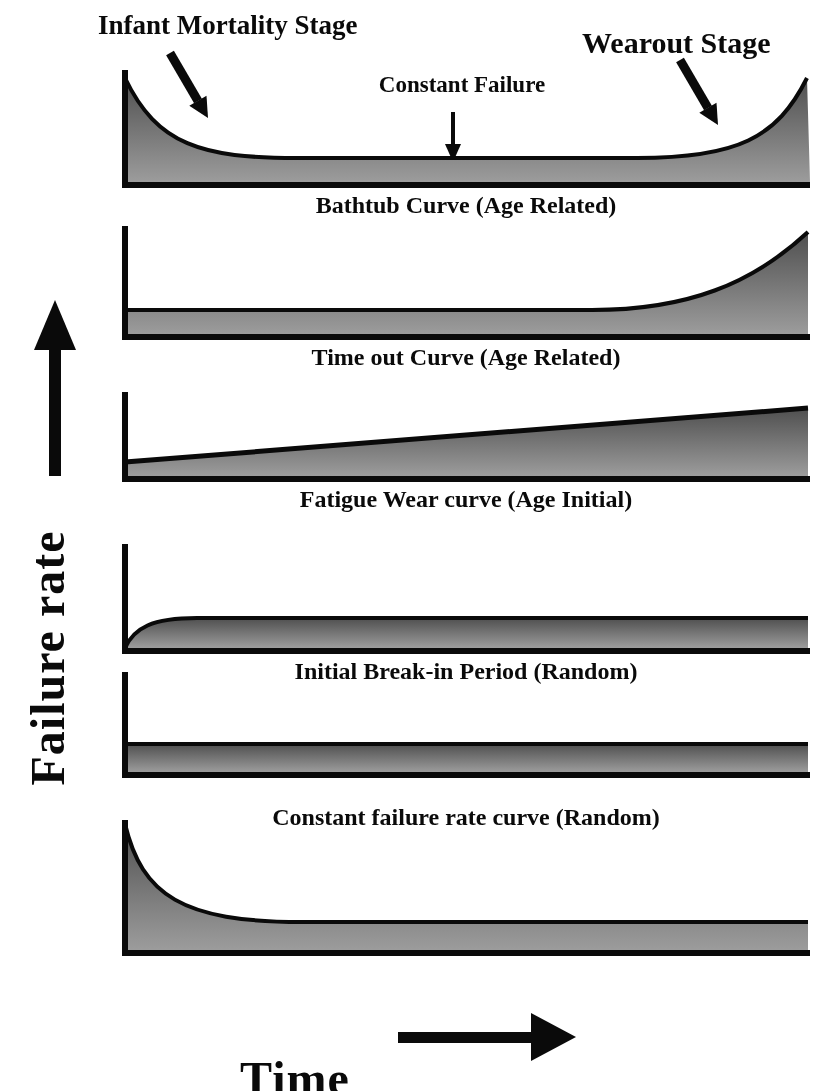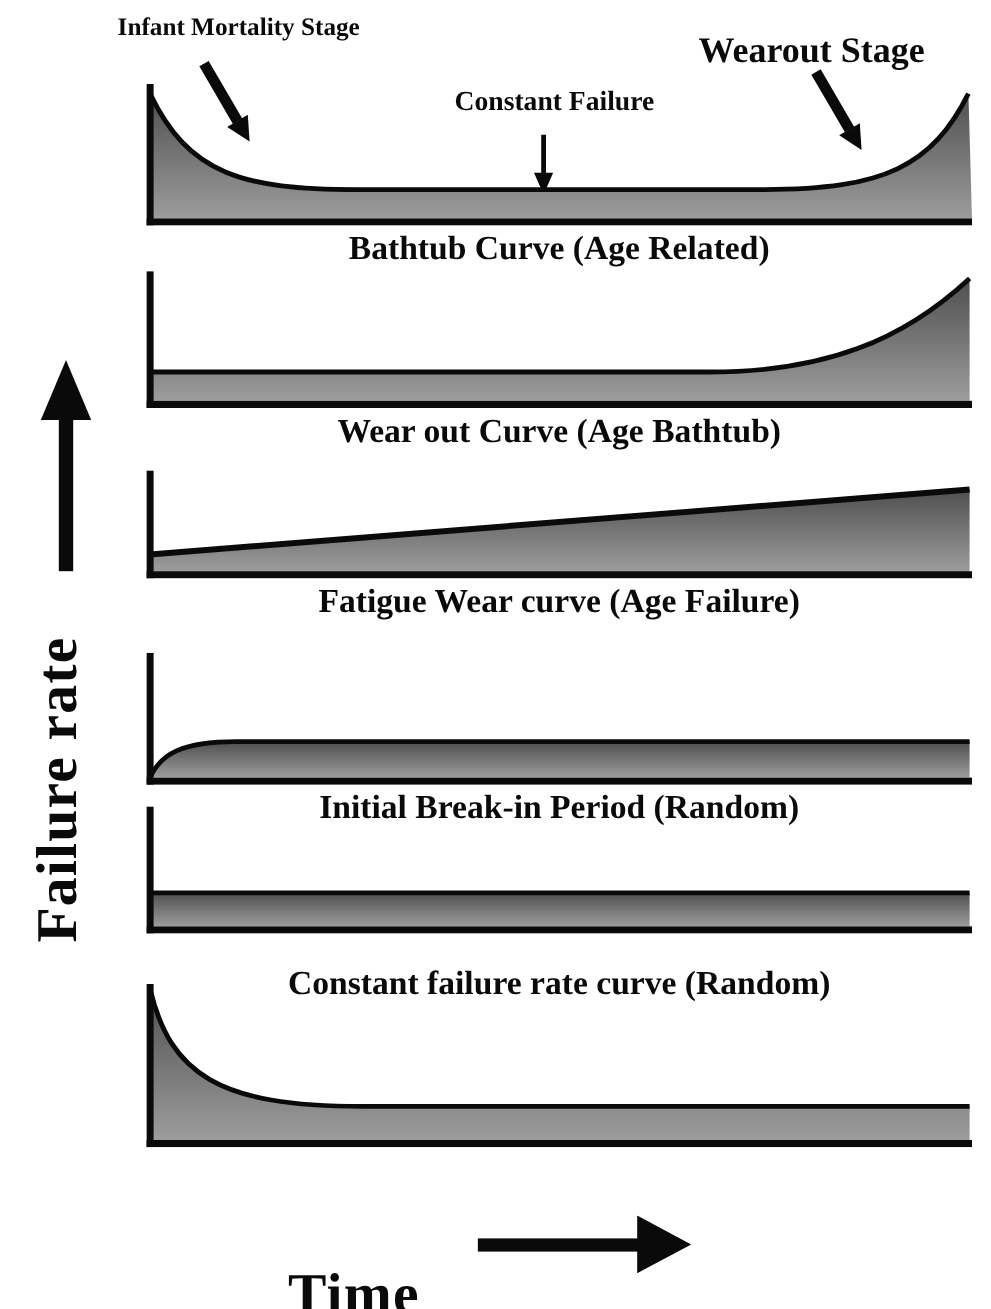--- a/index.html
+++ b/index.html
@@ -6,21 +6,21 @@
   .canvas{
     position:relative;
     width:826px;height:1091px;
     background:#ffffff;
     font-family:"Liberation Serif", serif;
     color:#0a0a0a;
     overflow:hidden;
   }
   .caption{
     position:absolute;left:122px;width:688px;
-    text-align:center;font-weight:bold;font-size:28px;color:#0a0a0a;
+    text-align:center;font-weight:bold;font-size:24px;color:#0a0a0a;
     white-space:nowrap;
   }
   .ann{position:absolute;font-weight:bold;color:#0a0a0a;white-space:nowrap;}
   .panel-svg{position:absolute;left:122px;display:block;}
   .arrow-svg{position:absolute;display:block;}
   .ylabel{
     position:absolute;left:-112px;top:630px;width:320px;height:56px;
     text-align:center;font-weight:bold;font-size:48px;
     transform:rotate(-90deg);letter-spacing:1px;
   }
@@ -33,21 +33,21 @@
 <body>
 
 <div class="canvas">
 
   <svg class="arrow-svg" style="left:28px;top:300px" width="54" height="180" viewBox="0 0 54 180">
     <polygon points="27,0 6,50 48,50" fill="#0a0a0a"></polygon>
     <rect x="21" y="46" width="12" height="130" fill="#0a0a0a"></rect>
   </svg>
   <div class="ylabel">Failure rate</div>
 
-  <div class="ann" style="left:98px;top:10px;font-size:21px">Infant Mortality Stage</div>
+  <div class="ann" style="left:98px;top:10px;font-size:27px">Infant Mortality Stage</div>
   <svg class="arrow-svg" style="left:162px;top:48px" width="72" height="78" viewBox="0 0 72 78">
     <line x1="8" y1="5" x2="36" y2="53" stroke="#0a0a0a" stroke-width="9"></line>
     <polygon points="46,70 27.3,57.8 44.5,47.7" fill="#0a0a0a"></polygon>
   </svg>
 
   <div class="ann" style="left:302px;top:72px;width:320px;text-align:center;font-size:23px">Constant Failure</div>
   <svg class="arrow-svg" style="left:442px;top:112px" width="22" height="52" viewBox="0 0 22 52">
     <line x1="11" y1="0" x2="11" y2="34" stroke="#0a0a0a" stroke-width="4"></line>
     <polygon points="3,32 19,32 11,50" fill="#0a0a0a"></polygon>
   </svg>
@@ -77,35 +77,35 @@
         <linearGradient id="g2" x1="0" y1="0" x2="0" y2="1">
       <stop offset="0" stop-color="#4f4f4f"></stop>
       <stop offset="1" stop-color="#9c9c9c"></stop>
     </linearGradient>
       </defs>
     <path fill="url(#g2)" d="M3,84 L470,84 C565,84 630,58 686,6 L686,108 L3,108 Z"></path>
     <path fill="none" stroke="#0a0a0a" stroke-width="4" d="M3,84 L470,84 C565,84 630,58 686,6"></path>
     <rect x="0" y="108" width="688" height="6" fill="#0a0a0a"></rect>
     <rect x="0" y="0" width="6" height="114" fill="#0a0a0a"></rect>
   </svg>
-  <div class="caption" style="top:344px">Wear out Curve (Age Bathtub)</div>
+  <div class="caption" style="top:344px">Time out Curve (Age Related)</div>
 
   <svg class="panel-svg" style="top:392px" width="688" height="90" viewBox="0 0 688 90">
     <defs>
         <linearGradient id="g3" x1="0" y1="0" x2="0" y2="1">
       <stop offset="0" stop-color="#4f4f4f"></stop>
       <stop offset="1" stop-color="#9c9c9c"></stop>
     </linearGradient>
       </defs>
     <path fill="url(#g3)" d="M3,70 L686,16 L686,84 L3,84 Z"></path>
     <path fill="none" stroke="#0a0a0a" stroke-width="5" d="M3,70 L686,16"></path>
     <rect x="0" y="84" width="688" height="6" fill="#0a0a0a"></rect>
     <rect x="0" y="0" width="6" height="90" fill="#0a0a0a"></rect>
   </svg>
-  <div class="caption" style="top:486px">Fatigue Wear curve (Age Failure)</div>
+  <div class="caption" style="top:486px">Fatigue Wear curve (Age Initial)</div>
 
   <svg class="panel-svg" style="top:544px" width="688" height="110" viewBox="0 0 688 110">
     <defs>
         <linearGradient id="g4" x1="0" y1="0" x2="0" y2="1">
       <stop offset="0" stop-color="#4f4f4f"></stop>
       <stop offset="1" stop-color="#9c9c9c"></stop>
     </linearGradient>
       </defs>
     <path fill="url(#g4)" d="M3,104 C12,84 30,74 75,74 L686,74 L686,104 L3,104 Z"></path>
     <path fill="none" stroke="#0a0a0a" stroke-width="4" d="M3,104 C12,84 30,74 75,74 L686,74"></path>

